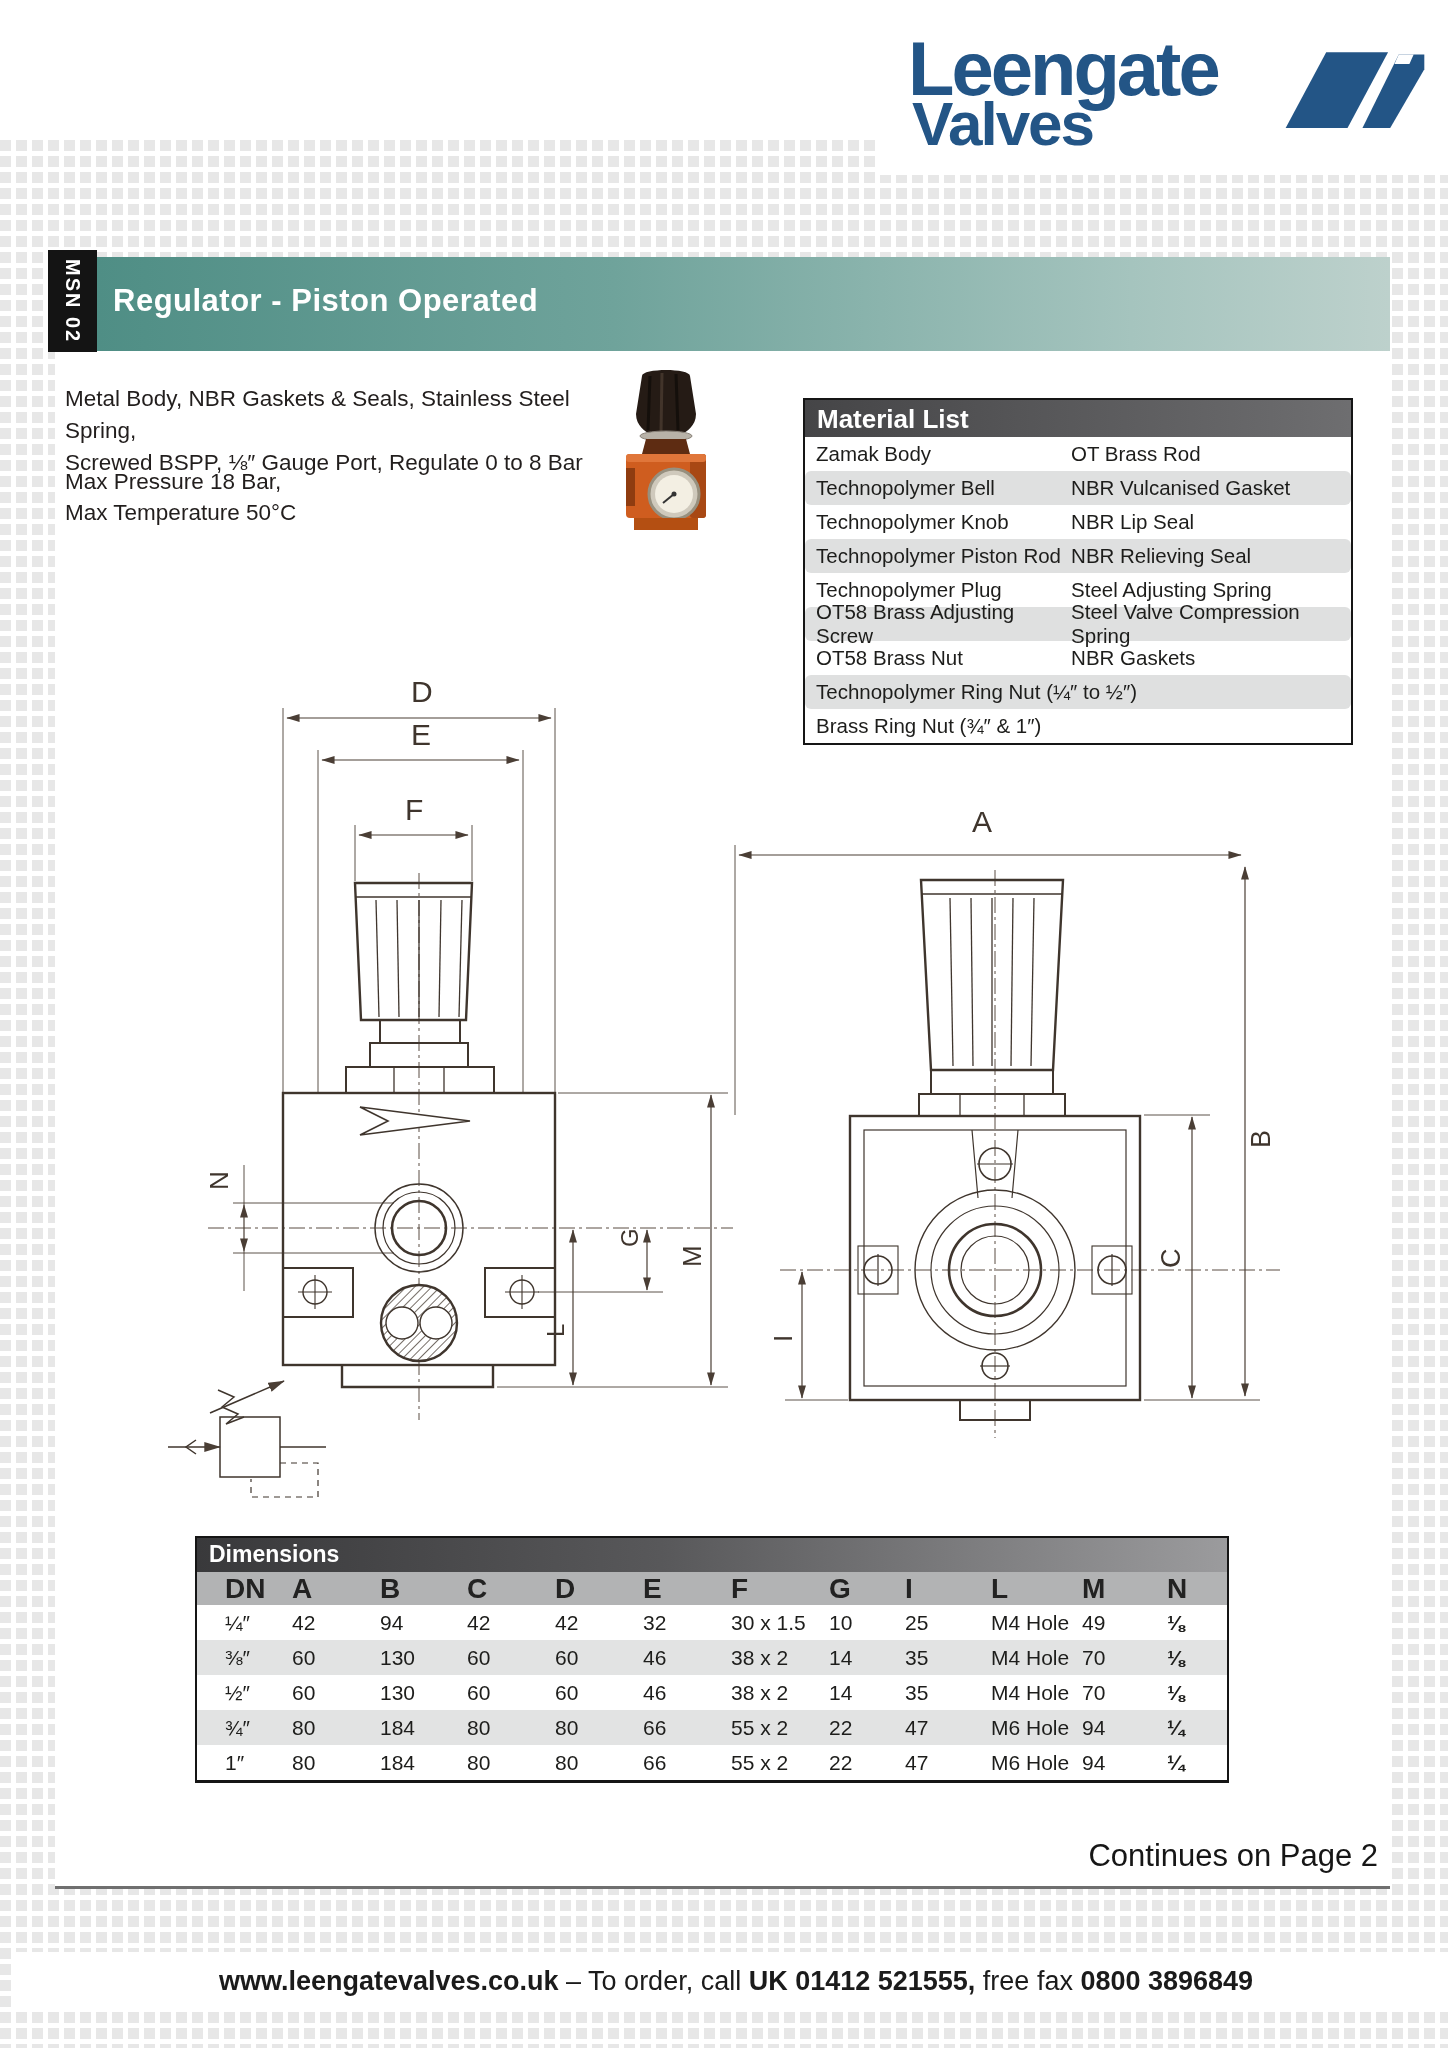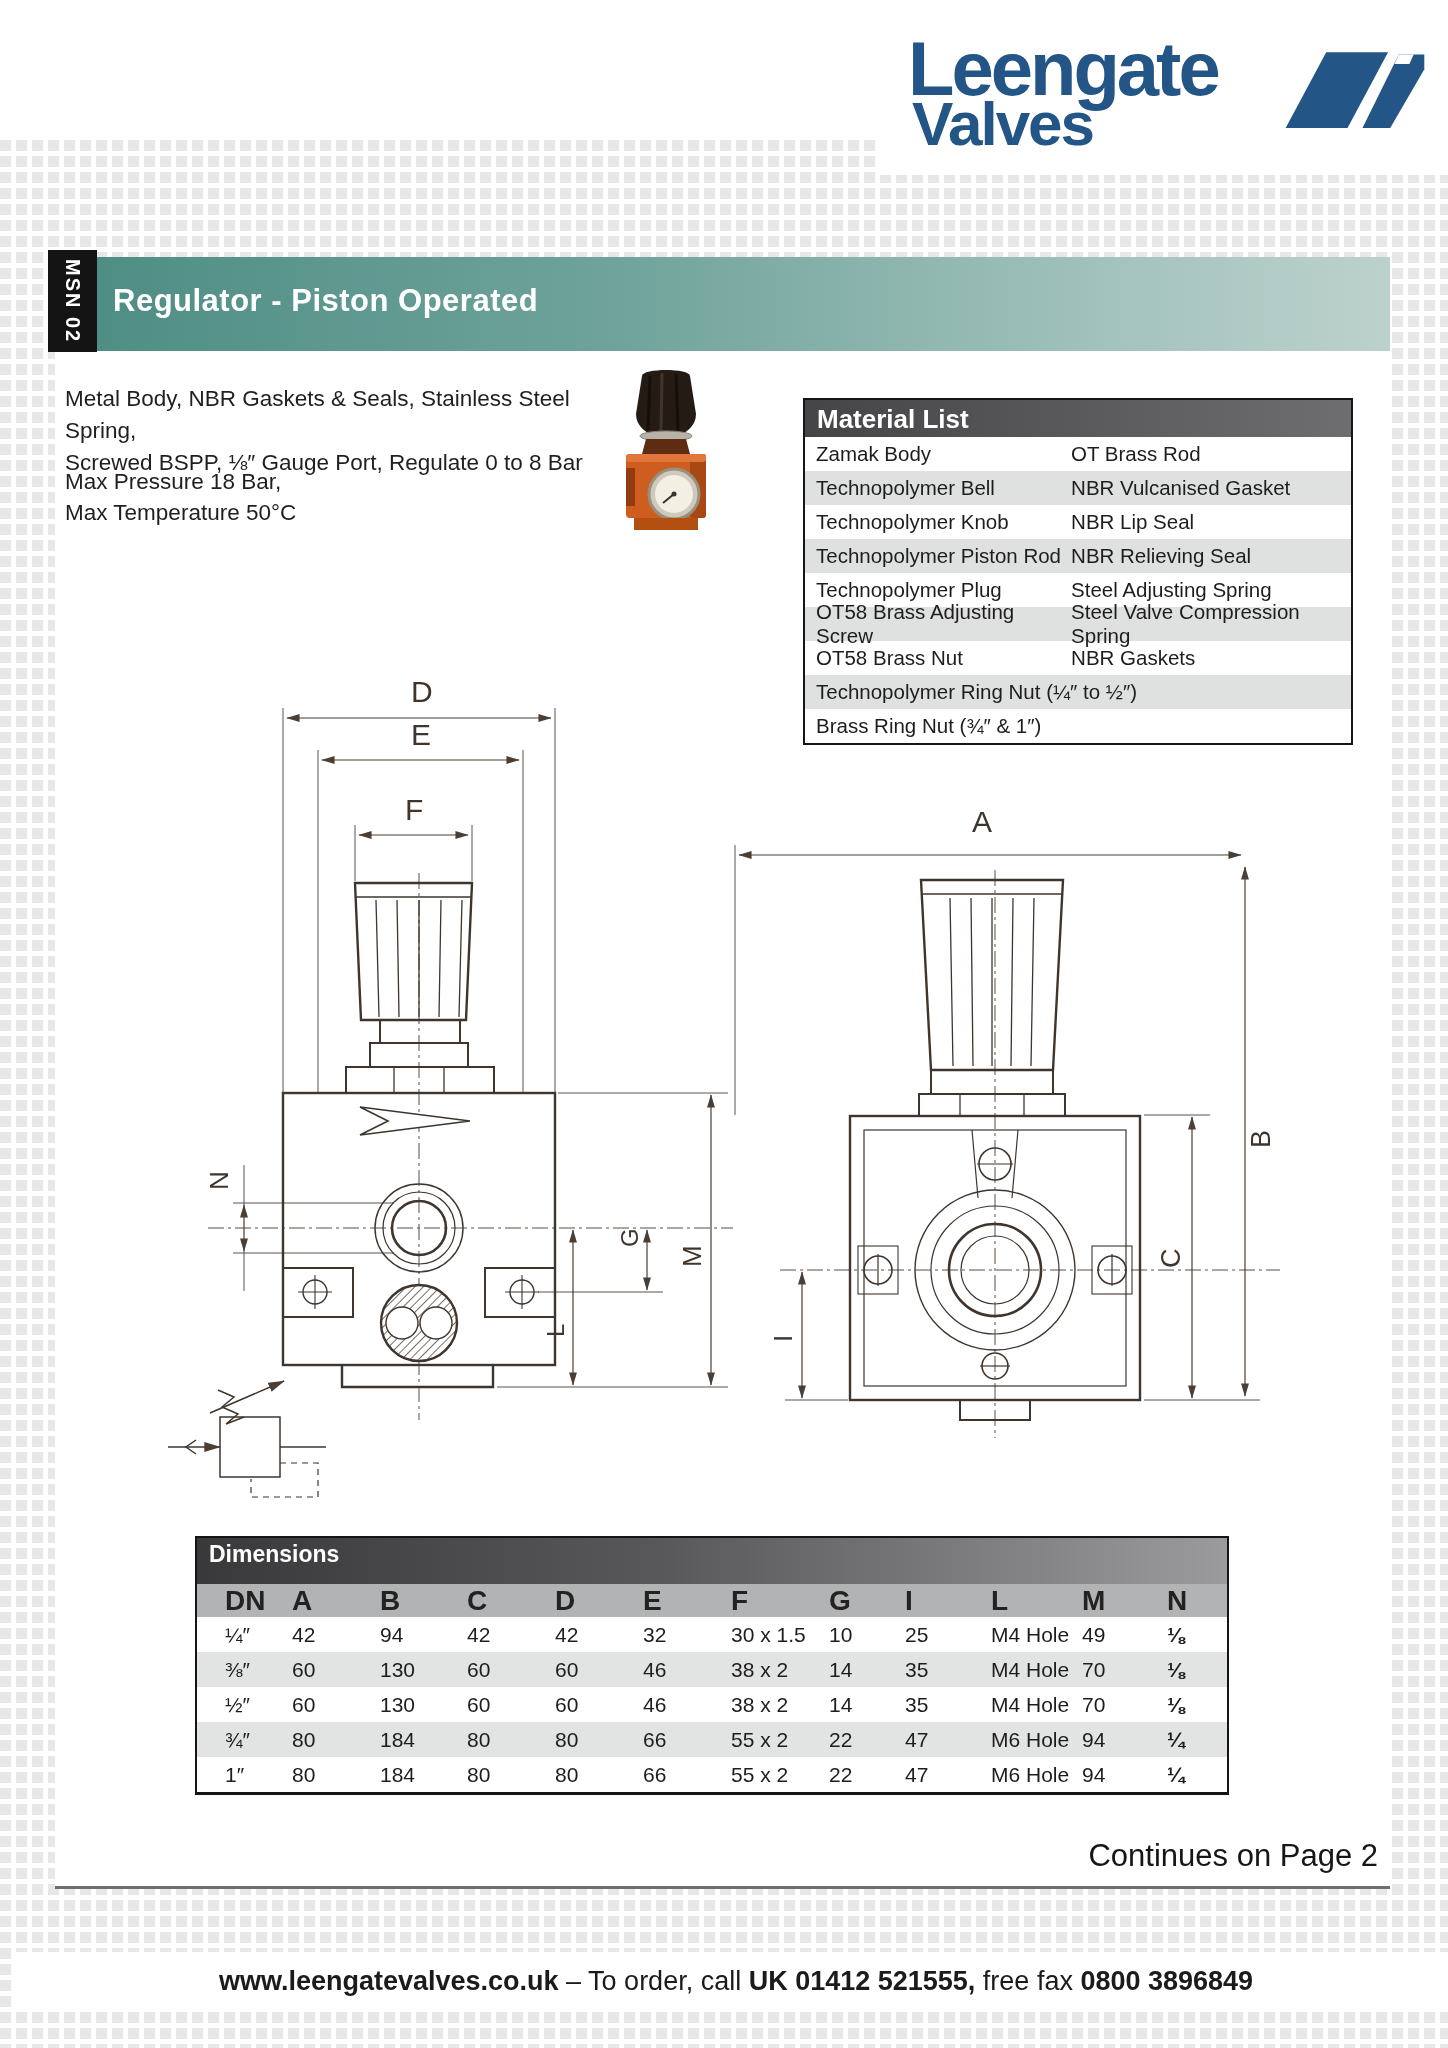--- a/index.html
+++ b/index.html
@@ -50,34 +50,34 @@
   
   .mat-table {
     position:absolute; left:803px; top:398px; width:550px;
     border:2px solid #151515; background:#fff;
   }
   .mat-title {
     height:37px; background:linear-gradient(90deg,#454547,#6e6e70);
     color:#fff; font-size:26px; font-weight:700; padding:4px 0 0 12px;
   }
   .mat-row { display:flex; height:34px; align-items:center; font-size:20.5px; color:#1d1d1b; }
-  .mat-row.alt { background:#dfe0e0; }
+  .mat-row.alt { background:#dfe0e0;border-radius:6px; }
   .mat-row .c1 { width:48%; padding-left:11px; }
   .mat-row .c2 { width:52%; padding-left:4px; }
   .mat-row .full { width:100%; padding-left:11px; }
   
   .draw { position:absolute; }
   .draw text { font-family:"Liberation Sans", sans-serif; fill:#3f352d; }
   
   .dim-table {
     position:absolute; left:195px; top:1536px; width:1034px;
     border:2px solid #151515; border-bottom-width:3px; background:#fff;
   }
   .dim-title {
-    height:46px; background:linear-gradient(90deg,#39393b 0%,#58585a 45%,#9b9b9d 100%);
+    height:34px; background:linear-gradient(90deg,#39393b 0%,#58585a 45%,#9b9b9d 100%);
     color:#fff; font-size:23px; font-weight:700; padding:3px 0 8px 12px;
   }
   table.dims { width:100%; border-collapse:collapse; table-layout:fixed; }
   table.dims th {
     background:#b2b3b4; height:33px; text-align:left; font-size:28px; color:#222;
     font-weight:700;
   }
   table.dims td { height:35px; font-size:21px; color:#1d1d1b; }
   table.dims tr.alt td { background:#e2e3e3; }
   table.dims th:first-child, table.dims td:first-child { padding-left:28px; }

